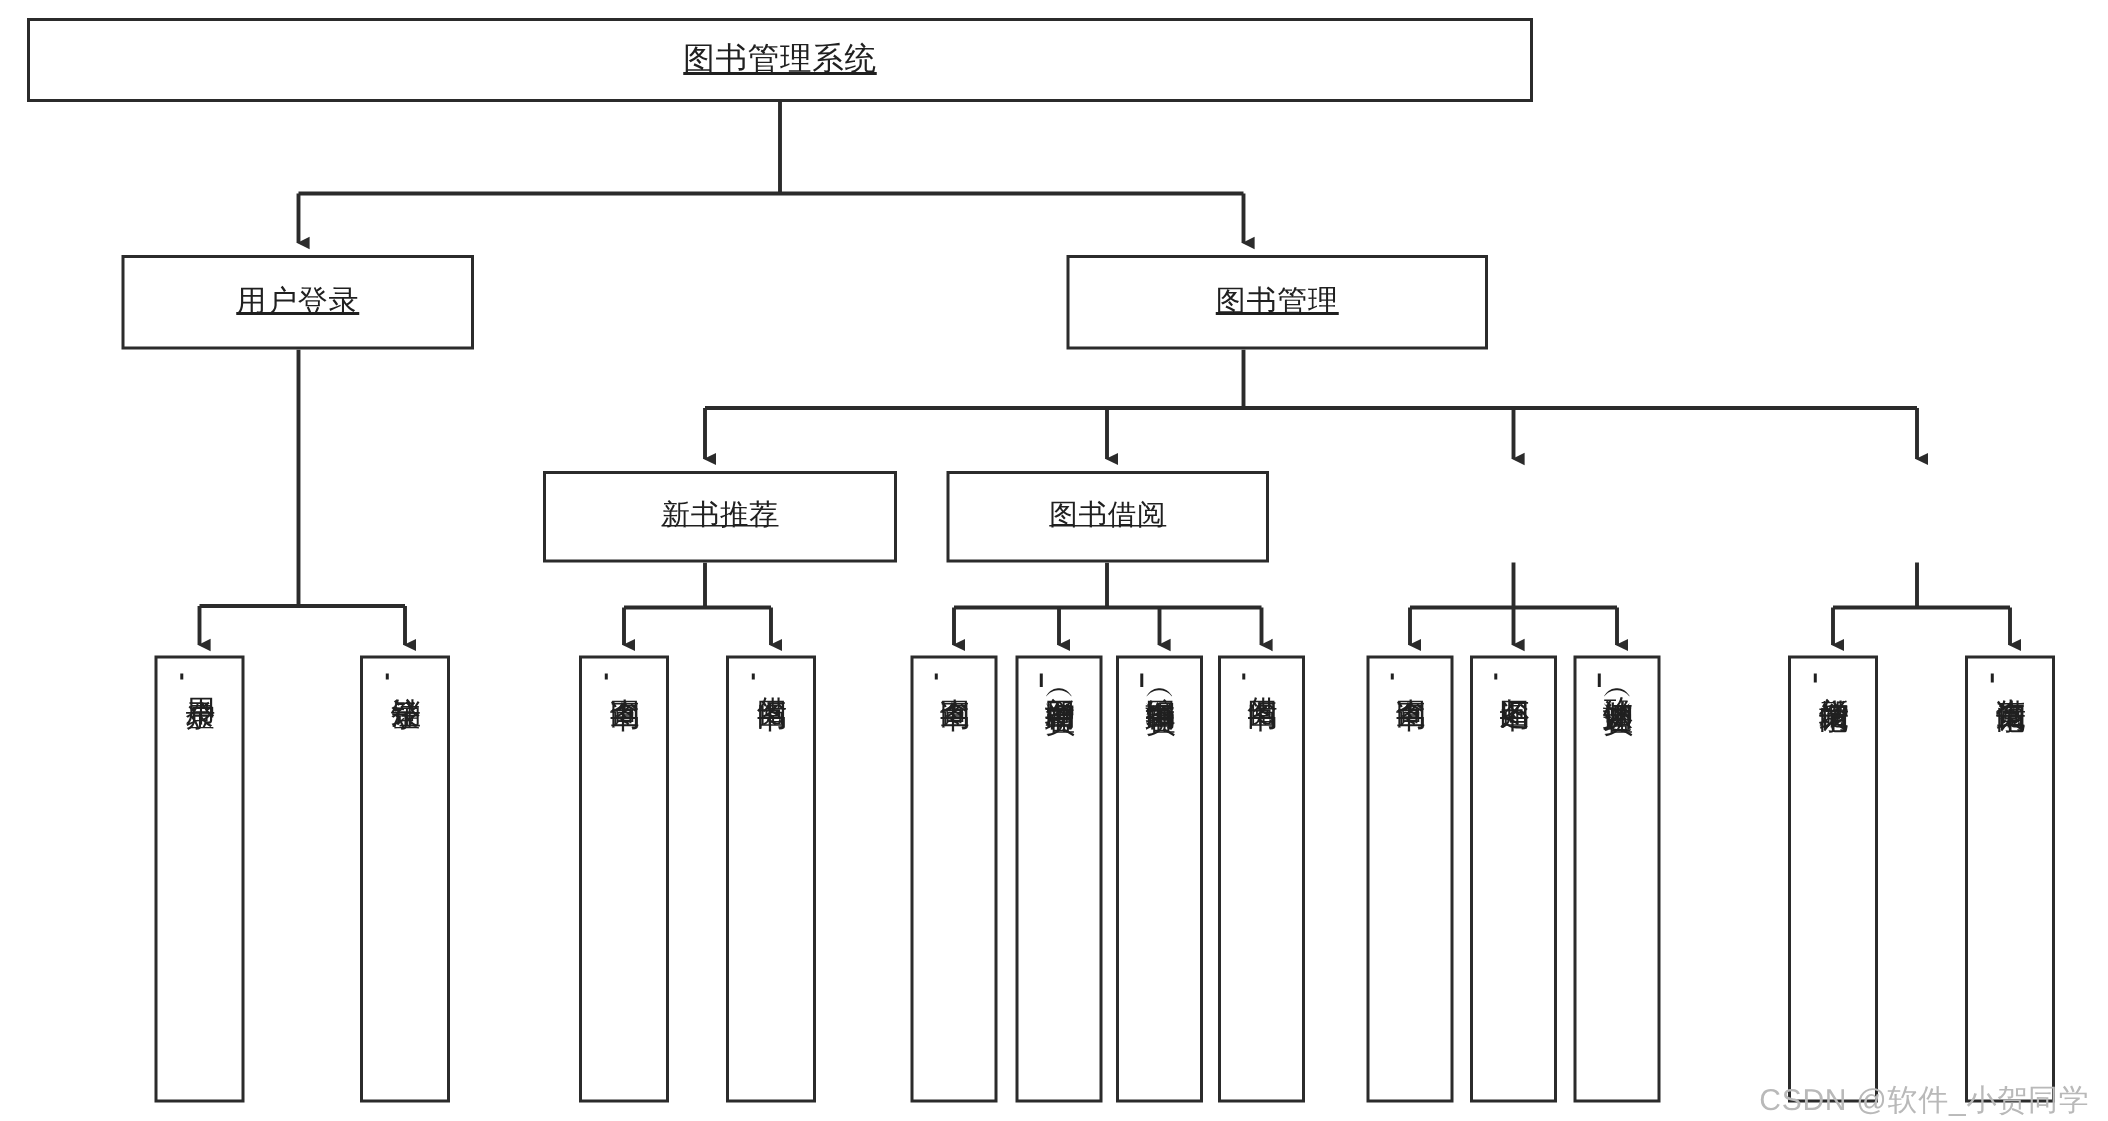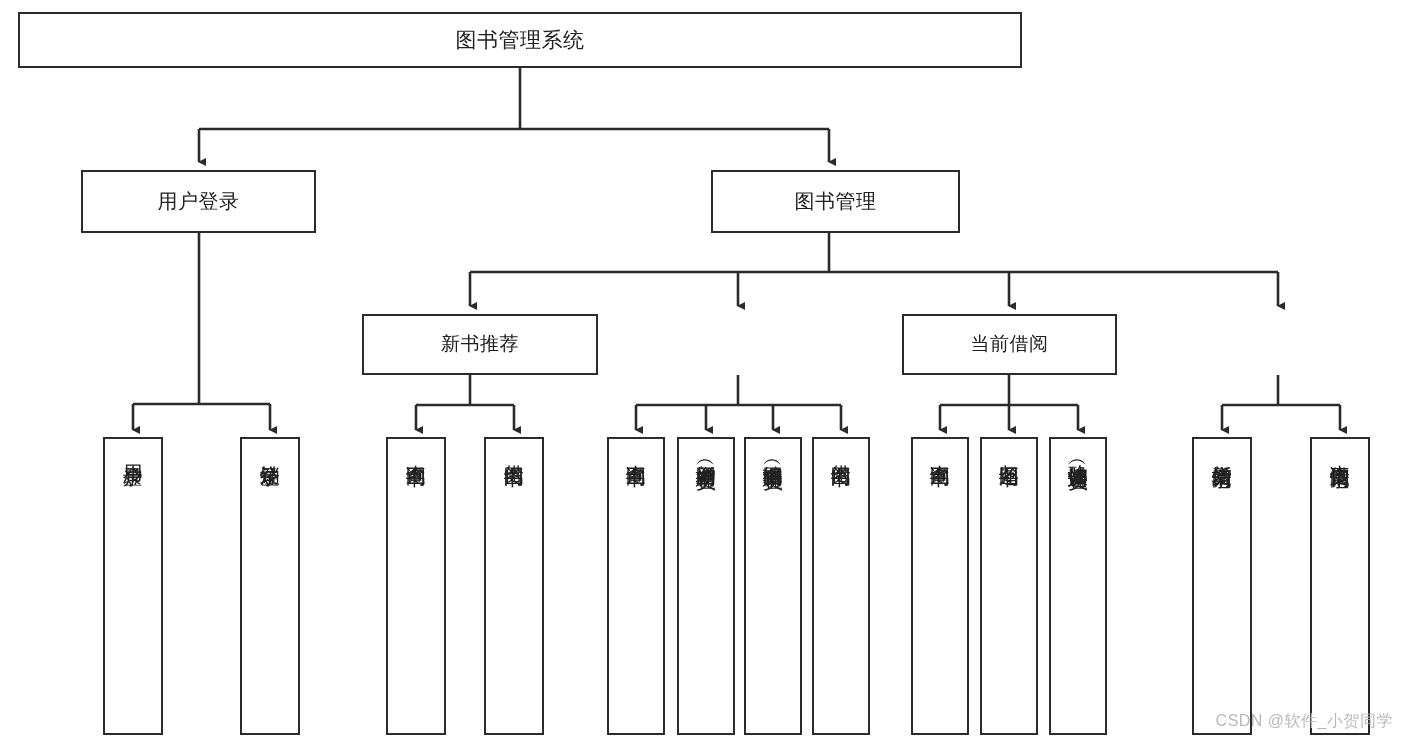--- a/index.html
+++ b/index.html
@@ -35,41 +35,42 @@
     align-items: center;
     justify-content: center;
     text-align: center;
     z-index: 2;
   }
   .node .label {
     display: block;
     line-height: 1.18;
     letter-spacing: 0.5px;
     color: #202020;
+    text-decoration: underline;
   }
   .node.root .label   { font-size: 21px; }
   .node.level1 .label { font-size: 20px; }
   .node.level2 .label { font-size: 19px; }
   .node.leaf {
     padding: 10px 2px;
     align-items: flex-start;
   }
   .node.leaf .label {
     writing-mode: vertical-rl;
     text-orientation: upright;
     font-size: 20px;
     line-height: 1.22;
     letter-spacing: 1px;
     white-space: nowrap;
   }
   #watermark {
     position: absolute;
     right: 12px;
-    bottom: 15px;
-    font-size: 16px;
+    bottom: 0;
+    font-size: 20px;
     color: #b9b9b9;
     letter-spacing: 0.5px;
     z-index: 3;
     user-select: none;
   }
 </style>
 </head>
 <body>
 
 <div id="canvas">
@@ -124,29 +125,29 @@
     </g>
   </svg>
 
   <div class="node root" style="left:18px; top:12px; width:1004px; height:56px;">
     <span class="label">图书管理系统</span>
   </div>
 
   <div class="node level1" style="left:81px; top:170px; width:235px; height:63px;">
     <span class="label">用户登录</span>
   </div>
-  <div class="node level1" style="left:711px; top:170px; width:249px; height:63px;">
+  <div class="node level1" style="left:711px; top:170px; width:281px; height:63px;">
     <span class="label">图书管理</span>
   </div>
 
   <div class="node level2" style="left:362px; top:314px; width:236px; height:61px;">
     <span class="label">新书推荐</span>
   </div>
-  <div class="node level2" style="left:902px; top:314px; width:215px; height:61px;">
-    <span class="label">当前借阅</span>
+  <div class="node level2" style="left:631px; top:314px; width:215px; height:61px;">
+    <span class="label">图书借阅</span>
   </div>
 
   <div class="node leaf" style="left:103px; top:437px; width:60px; height:298px;">
     <span class="label">用户登录</span>
   </div>
   <div class="node leaf" style="left:240px; top:437px; width:60px; height:298px;">
     <span class="label">注销登录</span>
   </div>
 
   <div class="node leaf" style="left:386px; top:437px; width:60px; height:298px;">

